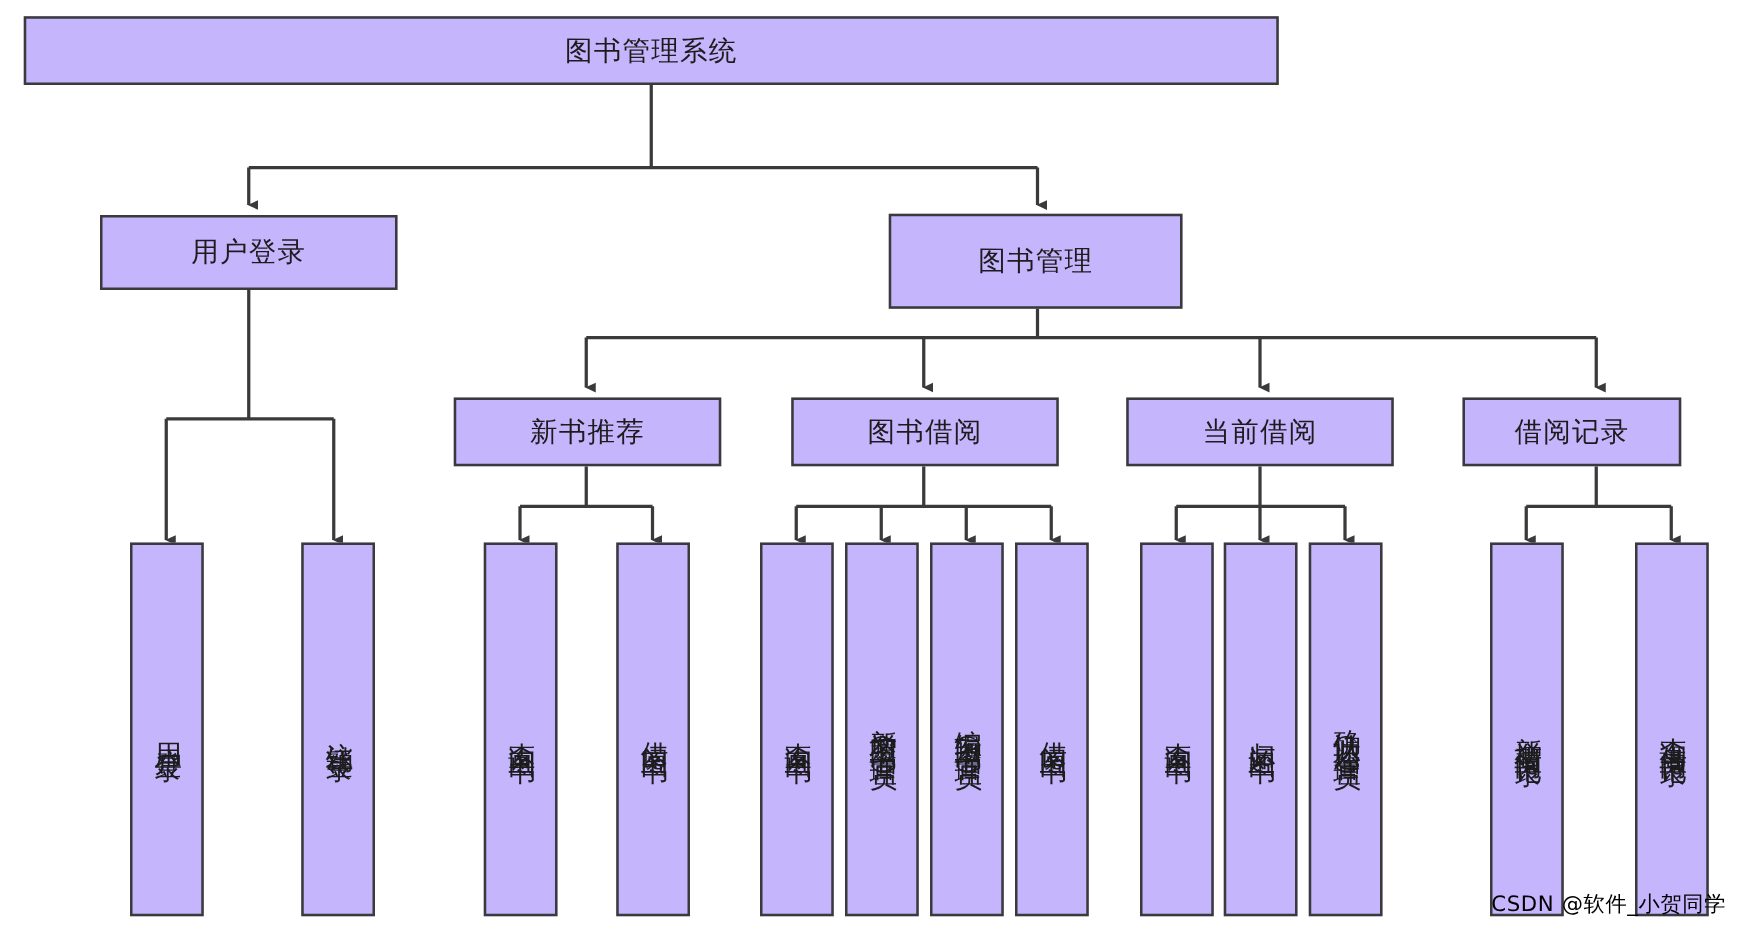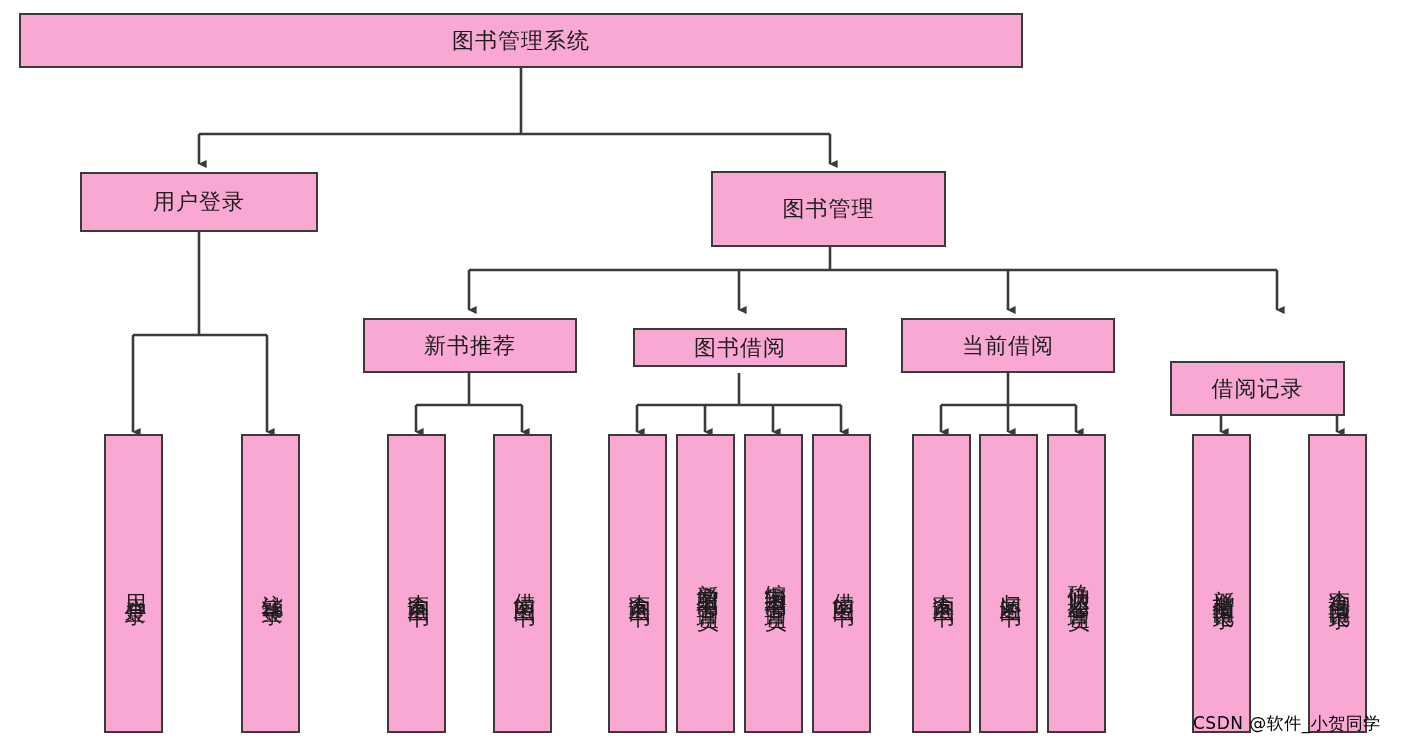--- a/index.html
+++ b/index.html
@@ -21,26 +21,25 @@
     position: absolute;
     left: 0;
     top: 0;
     width: 1405px;
     height: 747px;
   }
   .node-box {
     position: absolute;
     box-sizing: border-box;
     border: 2.5px solid #3a3a3a;
-    background: #f9a8d4;
+    background: #c4b5fd;
     display: flex;
     align-items: center;
     justify-content: center;
     color: #1c1c1c;
-    font-family: Liberation Mono, monospace;
   }
   .node-box.horiz {
     font-size: 22px;
     letter-spacing: 1px;
   }
   .node-box.vert {
     font-size: 22px;
   }
   .vert-label {
     writing-mode: vertical-rl;
@@ -126,27 +125,27 @@
   <div class="node-box horiz" style="left:80px; top:172px; width:238px; height:60px;">
     <span>用户登录</span>
   </div>
   <div class="node-box horiz" style="left:711px; top:171px; width:235px; height:76px;">
     <span>图书管理</span>
   </div>
 
   <div class="node-box horiz" style="left:363px; top:318px; width:214px; height:55px;">
     <span>新书推荐</span>
   </div>
-  <div class="node-box horiz" style="left:633px; top:328px; width:214px; height:39px;">
+  <div class="node-box horiz" style="left:633px; top:318px; width:214px; height:55px;">
     <span>图书借阅</span>
   </div>
   <div class="node-box horiz" style="left:901px; top:318px; width:214px; height:55px;">
     <span>当前借阅</span>
   </div>
-  <div class="node-box horiz" style="left:1170px; top:318px; width:175px; height:55px;margin-top:43px;">
+  <div class="node-box horiz" style="left:1170px; top:318px; width:175px; height:55px;">
     <span>借阅记录</span>
   </div>
 
   <div class="node-box vert" style="left:104px; top:434px; width:59px; height:299px;">
     <span class="vert-label">用户登录</span>
   </div>
   <div class="node-box vert" style="left:241px; top:434px; width:59px; height:299px;">
     <span class="vert-label">注销登录</span>
   </div>
 

